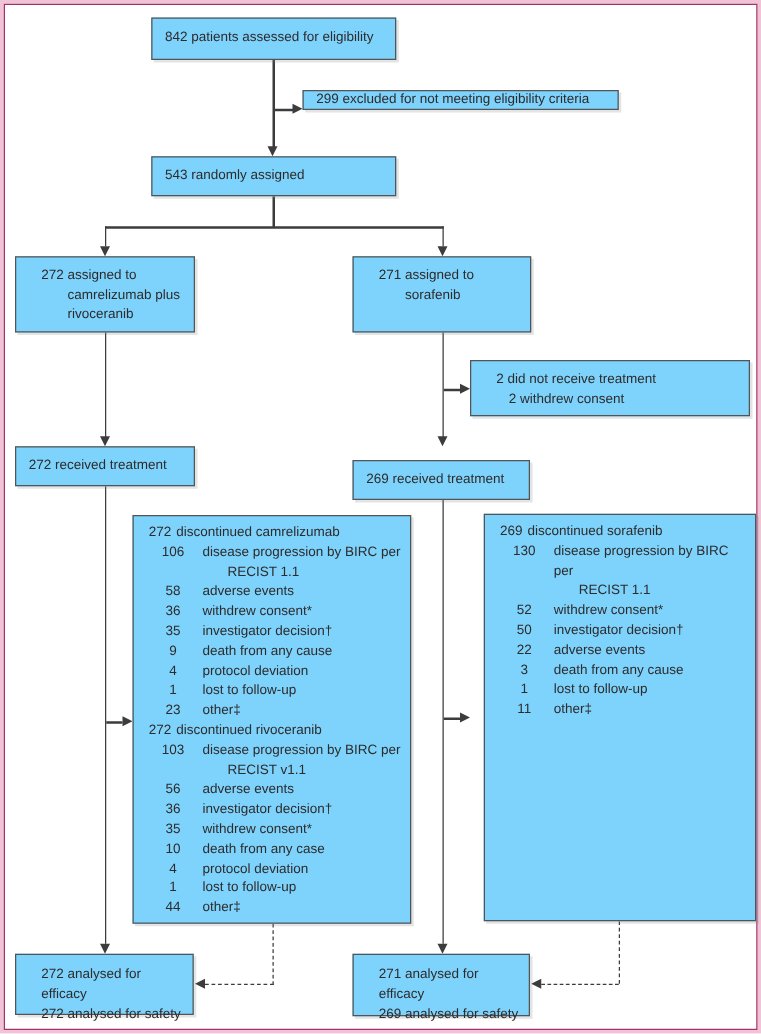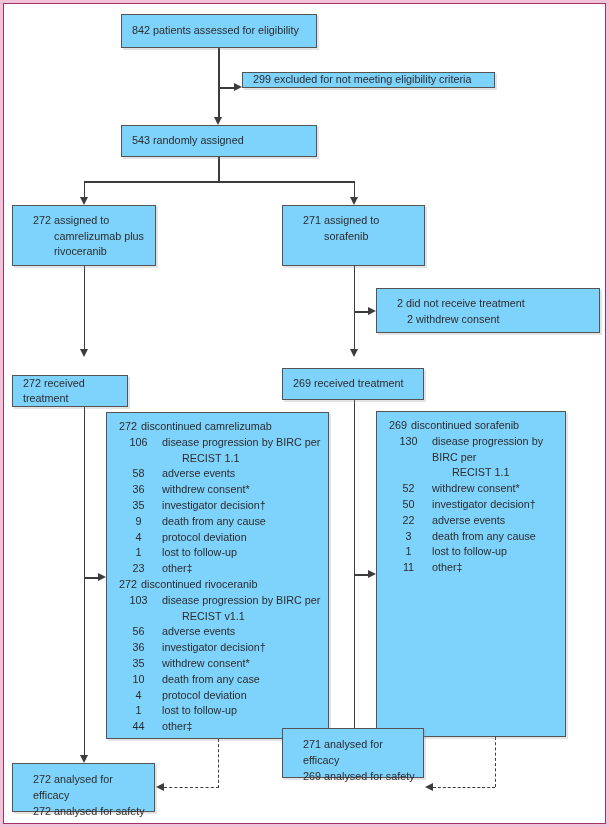--- a/index.html
+++ b/index.html
@@ -107,21 +107,21 @@
   <div class="box multi" style="left:282px;top:205px;width:143px;height:61px;padding-top:7px">
     <div>271 assigned to</div>
     <div class="ind">sorafenib</div>
   </div>
 
   <div class="box multi" style="left:376px;top:288px;width:224px;height:45px;line-height:16px">
     <div>2 did not receive treatment</div>
     <div class="ind2">2 withdrew consent</div>
   </div>
 
-  <div class="box center" style="left:12px;top:375px;width:116px;height:32px">
+  <div class="box center" style="left:12px;top:357px;width:144px;height:32px">
     <span>272 received treatment</span>
   </div>
 
   <div class="box center" style="left:282px;top:368px;width:142px;height:32px">
     <span>269 received treatment</span>
   </div>
 
   <div class="box disc" style="left:106px;top:412px;width:223px;height:327px">
 
       <div class="drow lvl0">
@@ -226,21 +226,21 @@
 
       </div>
 
       <div class="drow lvl1">
         <span class="dnum">44</span>
         <span class="dtxt">other‡</span>
 
       </div>
     </div>
 
-  <div class="box disc" style="left:376px;top:411px;width:190px;height:326px">
+  <div class="box disc" style="left:387px;top:411px;width:218px;height:326px">
 
       <div class="drow lvl0">
         <span class="dnum">269</span>
         <span class="dtxt">discontinued sorafenib</span>
 
       </div>
 
       <div class="drow lvl1">
         <span class="dnum">130</span>
         <span class="dtxt">disease progression by BIRC per</span>
@@ -282,18 +282,18 @@
         <span class="dtxt">other‡</span>
 
       </div>
     </div>
 
   <div class="box multi" style="left:12px;top:763px;width:143px;height:49px;padding-top:7px;line-height:16.2px">
     <div>272 analysed for efficacy</div>
     <div>272 analysed for safety</div>
   </div>
 
-  <div class="box multi" style="left:282px;top:728px;width:142px;height:50px;padding-top:7px;line-height:16.2px">
+  <div class="box multi" style="left:282px;top:763px;width:142px;height:50px;padding-top:7px;line-height:16.2px">
     <div>271 analysed for efficacy</div>
     <div>269 analysed for safety</div>
   </div>
 
 </div>
 
 </body></html>

